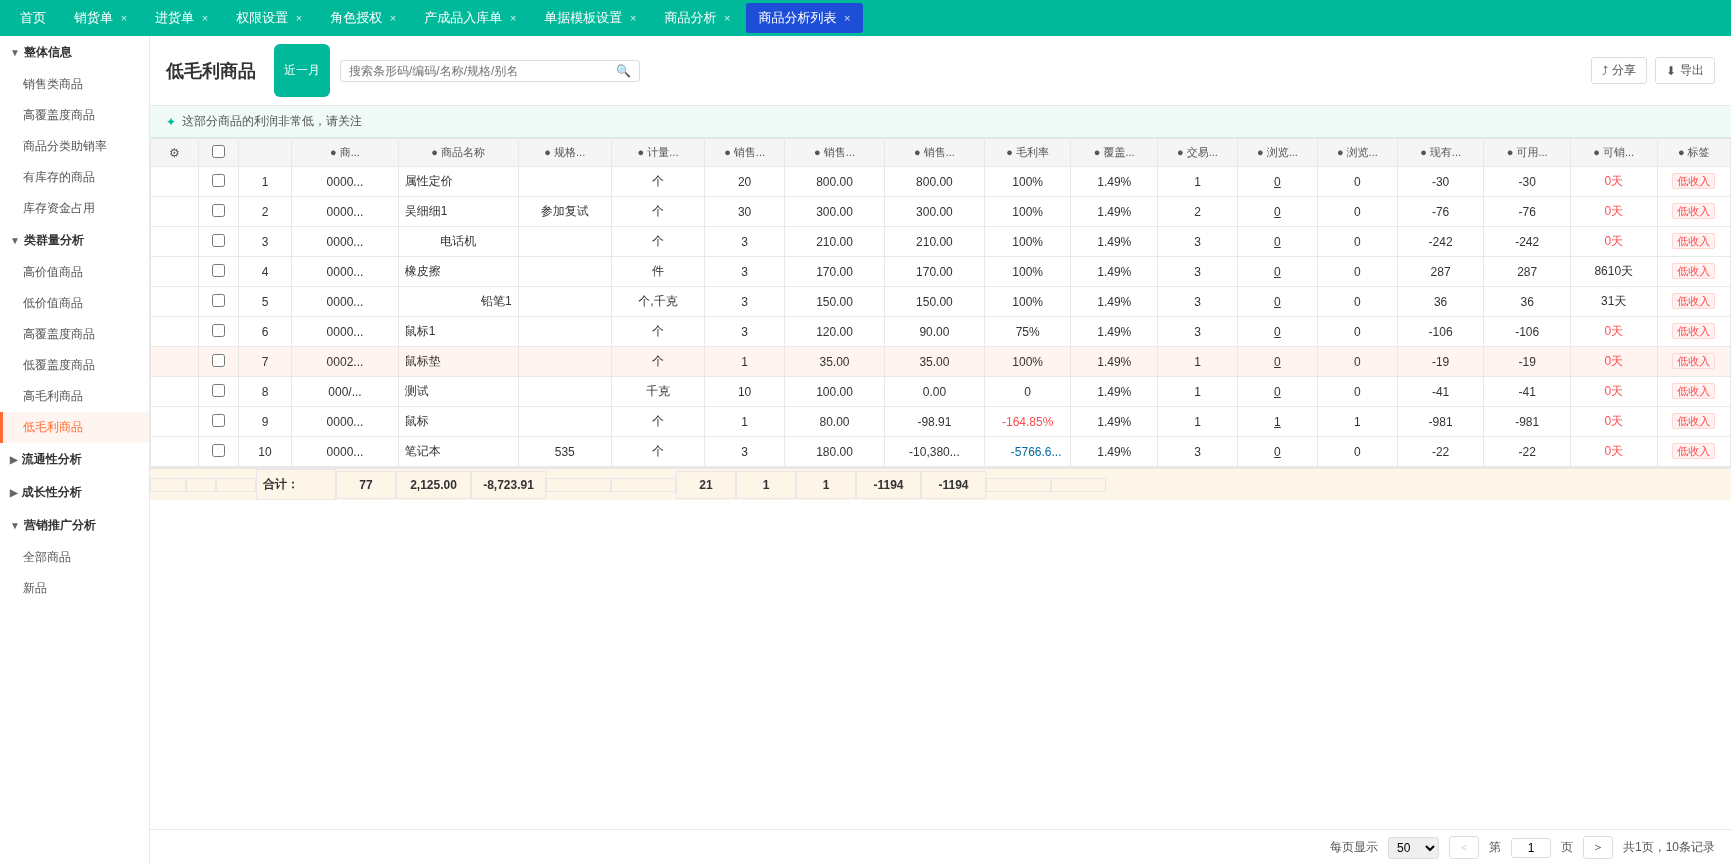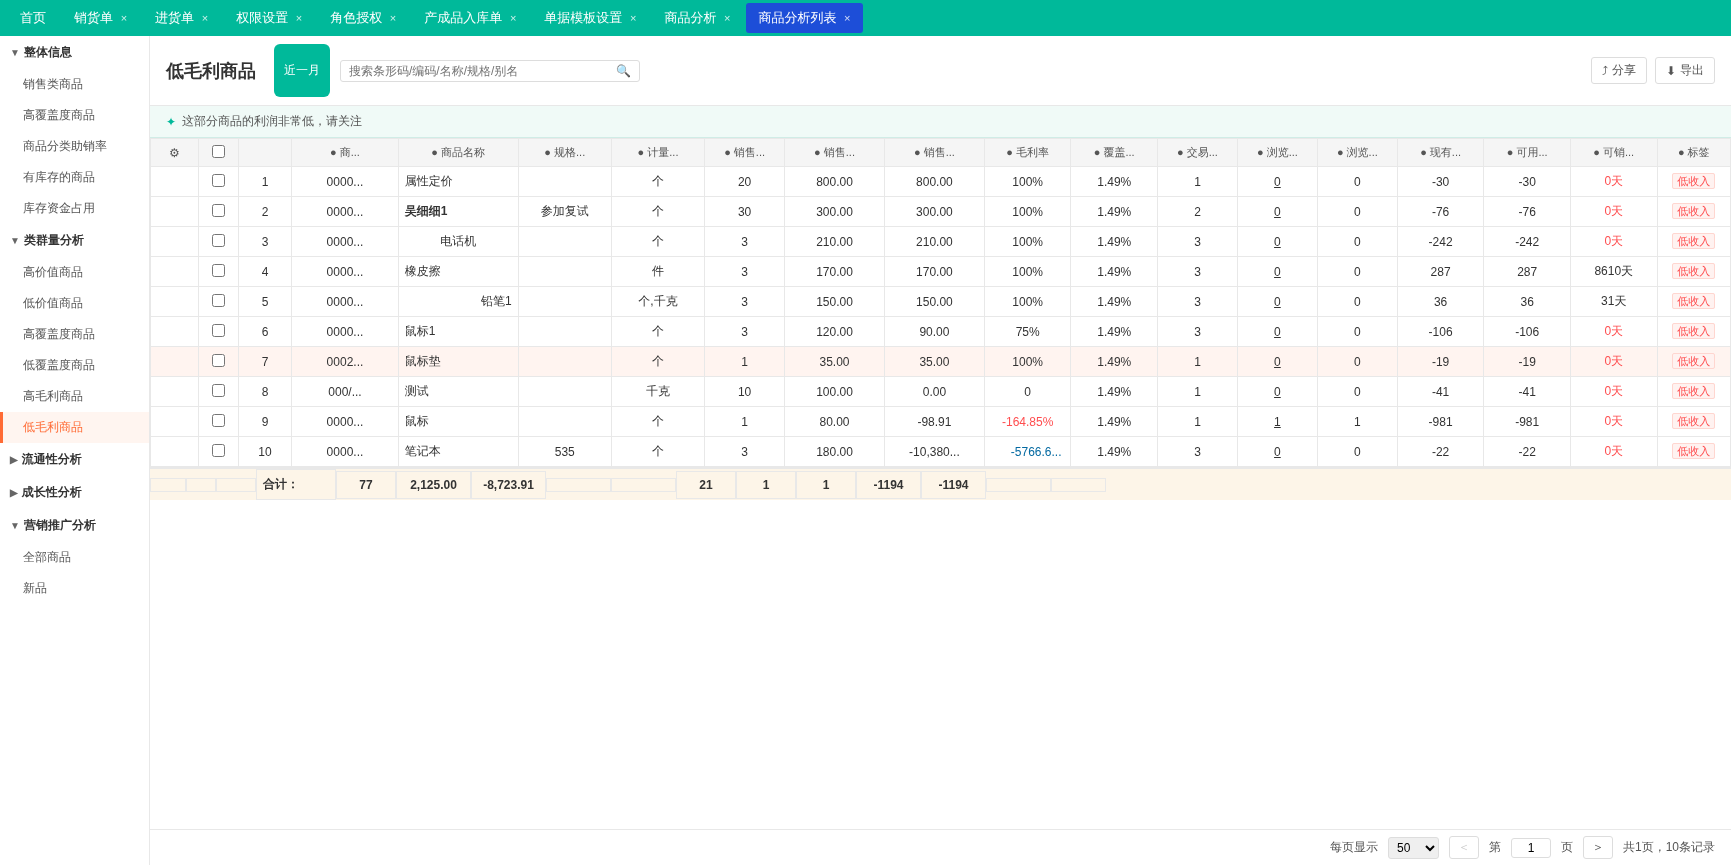--- a/index.html
+++ b/index.html
@@ -311,21 +311,21 @@
       <td class="col-current">-30</td>
       <td class="col-avail">-30</td>
       <td class="col-sellable" style="color:#ff4d4f;">0天</td>
       <td class="col-tag"><span class="tag-orange">低收入</span></td>
     </tr>
             <tr>
       <td class="col-settings"></td>
       <td class="col-check"><input type="checkbox" style=""></td>
       <td class="col-no">2</td>
       <td class="col-code">0000...</td>
-      <td class="col-name" style="text-align:left;font-weight:bold;">吴细细1</td>
+      <td class="col-name" style="text-align:left;">吴细细1</td>
       <td class="col-spec">参加复试</td>
       <td class="col-unit">个</td>
       <td class="col-sales-qty">30</td>
       <td class="col-sales-amt">300.00</td>
       <td class="col-sales-cost">300.00</td>
       <td class="col-gross" style="">100%</td>
       <td class="col-coverage">1.49%</td>
       <td class="col-transactions">2</td>
       <td class="col-views1"><span class="link-underline">0</span></td>
       <td class="col-views2">0</td>

